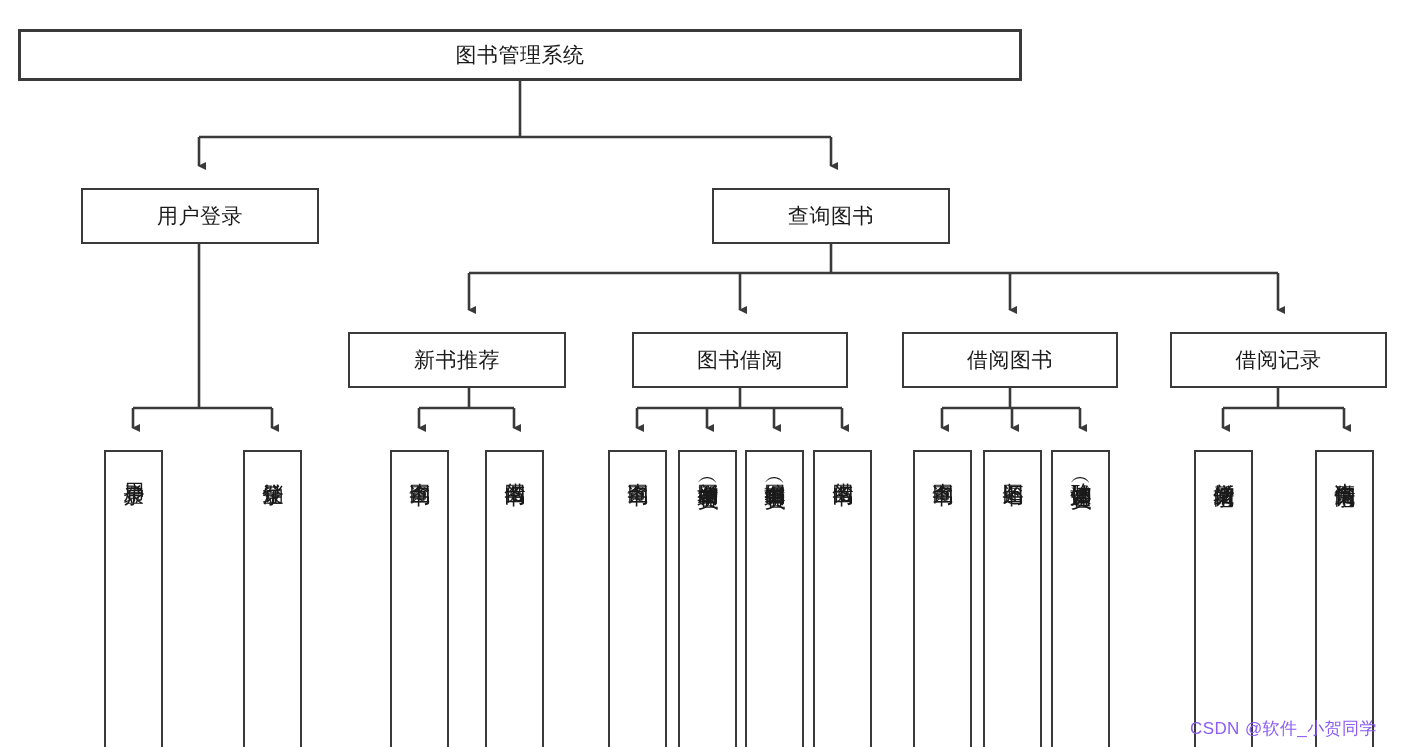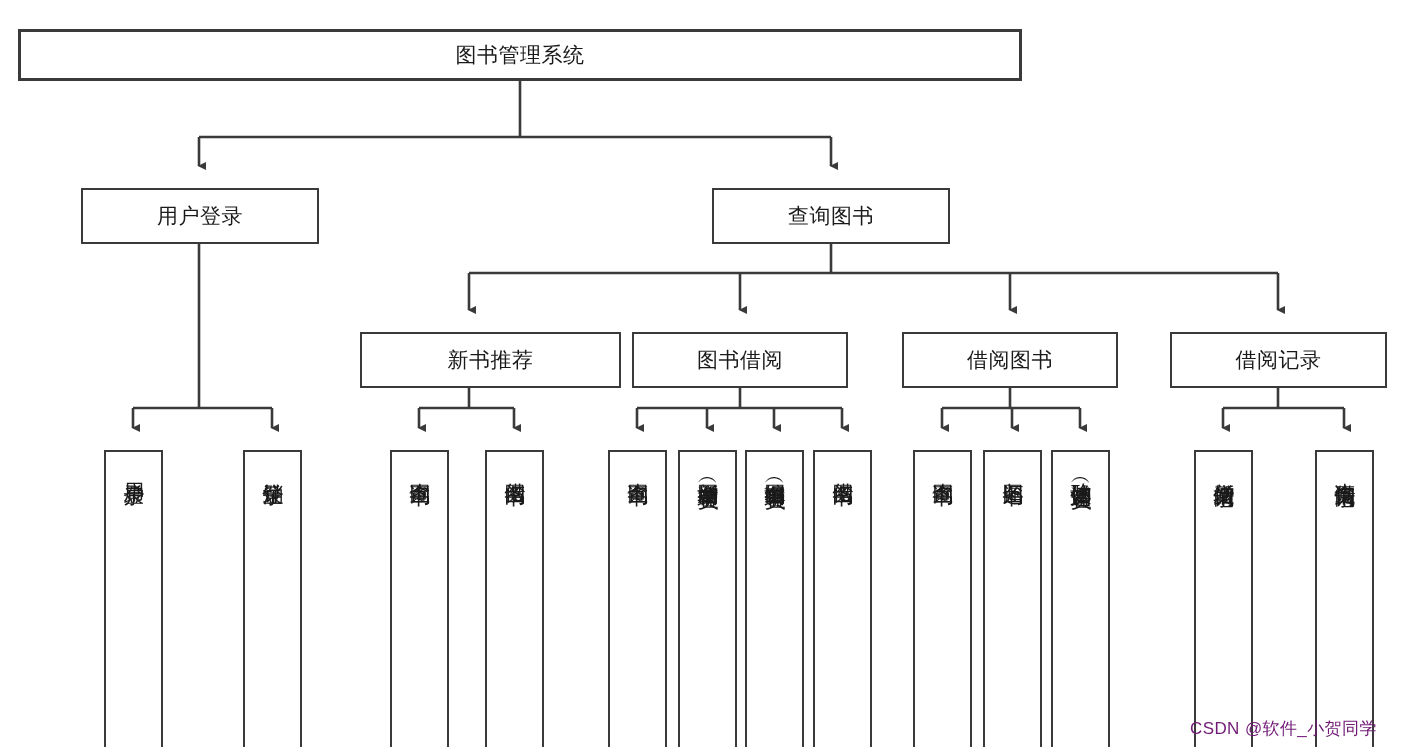--- a/index.html
+++ b/index.html
@@ -56,21 +56,21 @@
     text-orientation: upright;
     font-size: 21px;
     line-height: 1.28;
     letter-spacing: 1px;
     white-space: normal;
     max-height: 270px;
   }
   .watermark {
     position: absolute;
     font-size: 17px;
-    color: #701a75;
+    color: #8b5cf6;
     white-space: nowrap;
     letter-spacing: 0.4px;
   }
 </style>
 </head>
 <body>
 
 <div id="canvas">
 
   <svg class="edges" viewBox="0 0 1405 747" xmlns="http://www.w3.org/2000/svg">
@@ -128,21 +128,21 @@
     <span class="node-label">图书管理系统</span>
   </div>
 
   <div class="node" style="left:81px; top:174px; width:238px; height:56px;">
     <span class="node-label">用户登录</span>
   </div>
   <div class="node" style="left:712px; top:174px; width:238px; height:56px;">
     <span class="node-label">查询图书</span>
   </div>
 
-  <div class="node" style="left:360px; top:318px; width:261px; height:56px;font-family:Liberation Serif, serif;">
+  <div class="node" style="left:348px; top:318px; width:218px; height:56px;font-family:Liberation Serif, serif;">
     <span class="node-label">新书推荐</span>
   </div>
   <div class="node" style="left:632px; top:318px; width:216px; height:56px;font-family:Liberation Serif, serif;">
     <span class="node-label">图书借阅</span>
   </div>
   <div class="node" style="left:902px; top:318px; width:216px; height:56px;">
     <span class="node-label">借阅图书</span>
   </div>
   <div class="node" style="left:1170px; top:318px; width:217px; height:56px;">
     <span class="node-label">借阅记录</span>

